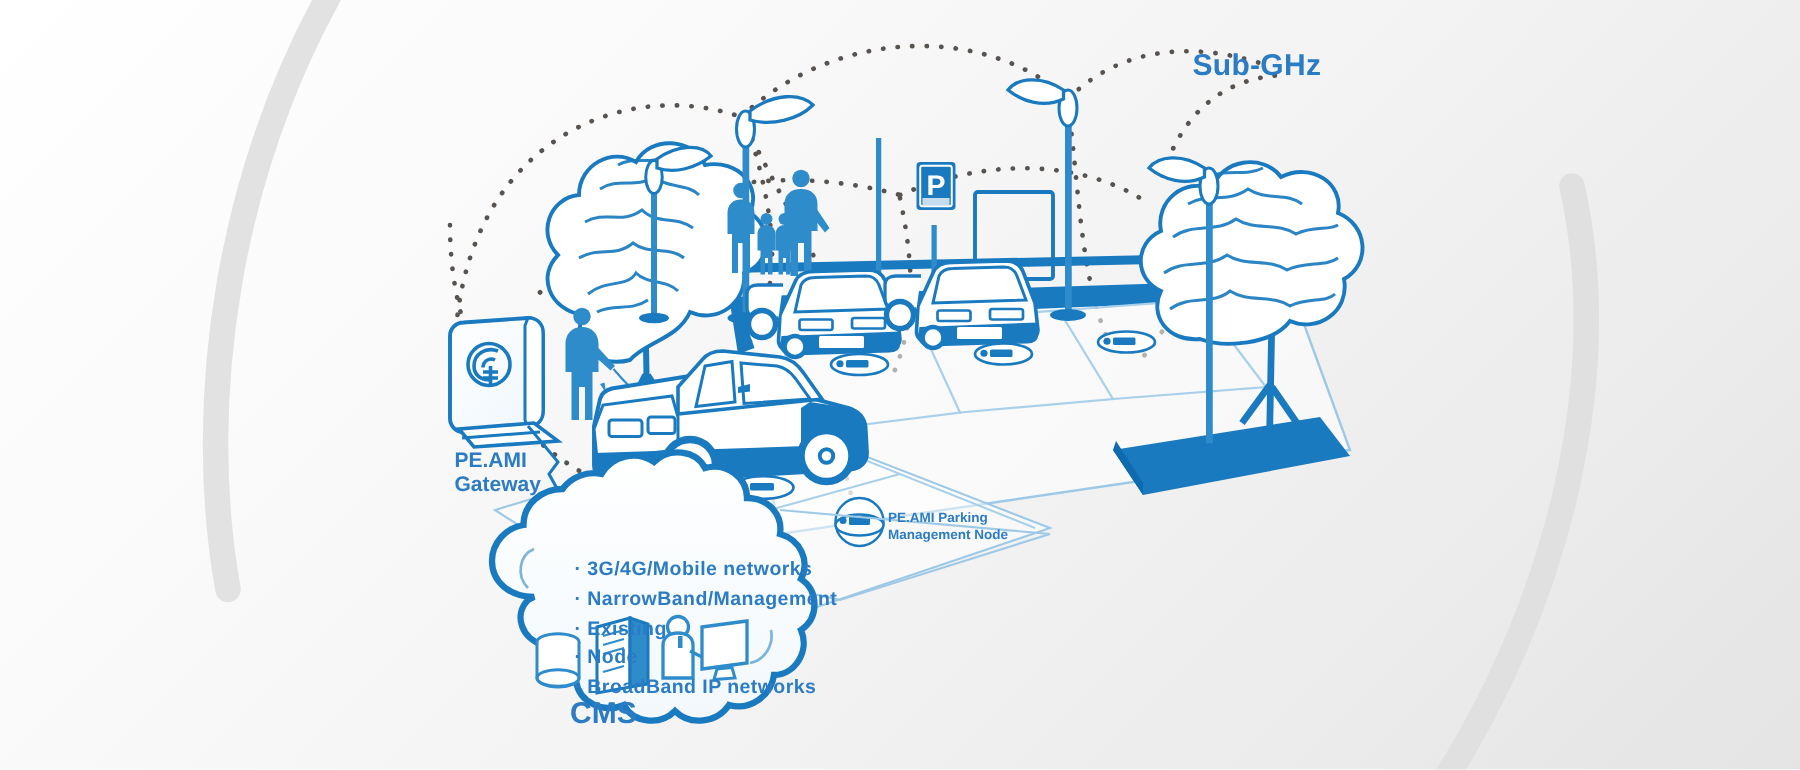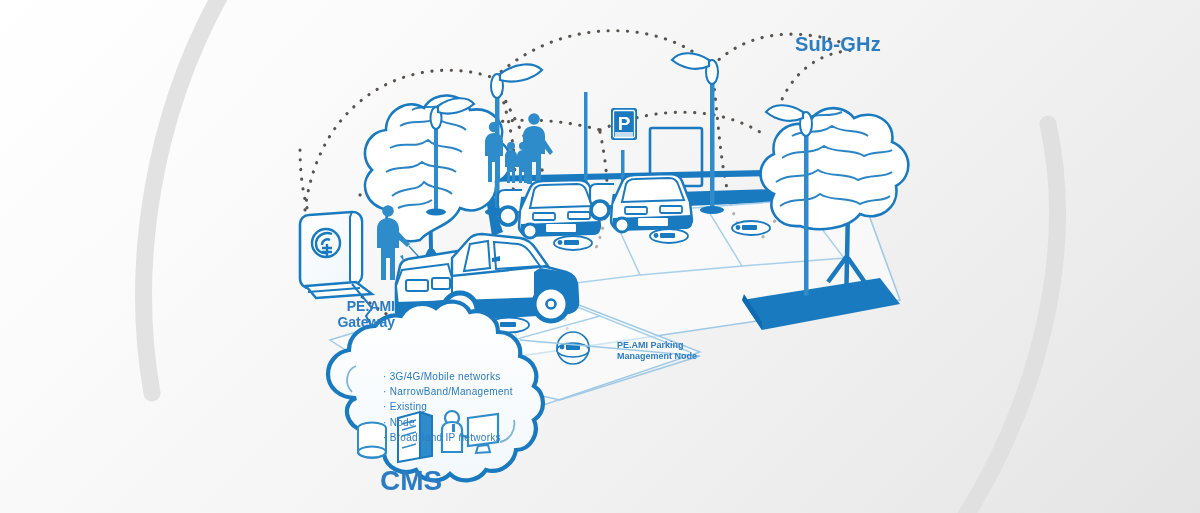--- a/index.html
+++ b/index.html
@@ -38,46 +38,45 @@
     top: 33px;
     font-size: 20px;
     font-weight: bold;
     letter-spacing: .2px;
   }
   #label-gateway {
     left: 303px;
     top: 298px;
     font-size: 14px;
     font-weight: bold;
-    text-align: right;
+    text-align: left;
     width: 92px;
   }
   #label-node {
     left: 592px;
     top: 340px;
     font-size: 9px;
     font-weight: bold;
     width: 110px;
     line-height: 1.25;
-    margin-left: 25px;
   }
   #label-cms {
     left: 380px;
     top: 465px;
-    font-size: 28px;
+    font-size: 20px;
     font-weight: bold;
     color: #2b7cc4;
   }
   #cloud-list {
     position: absolute;
     left: 383px;
     top: 369px;
     width: 130px;
-    font-size: 10px;
-    font-weight: normal;
+    font-size: 13px;
+    font-weight: bold;
     color: #2b7cc4;
     line-height: 1.52;
   }
   #cloud-list div { white-space: nowrap; }
   .bullet { letter-spacing: .3px; }
 </style>
 </head>
 <body>
 
 <div id="scene">

